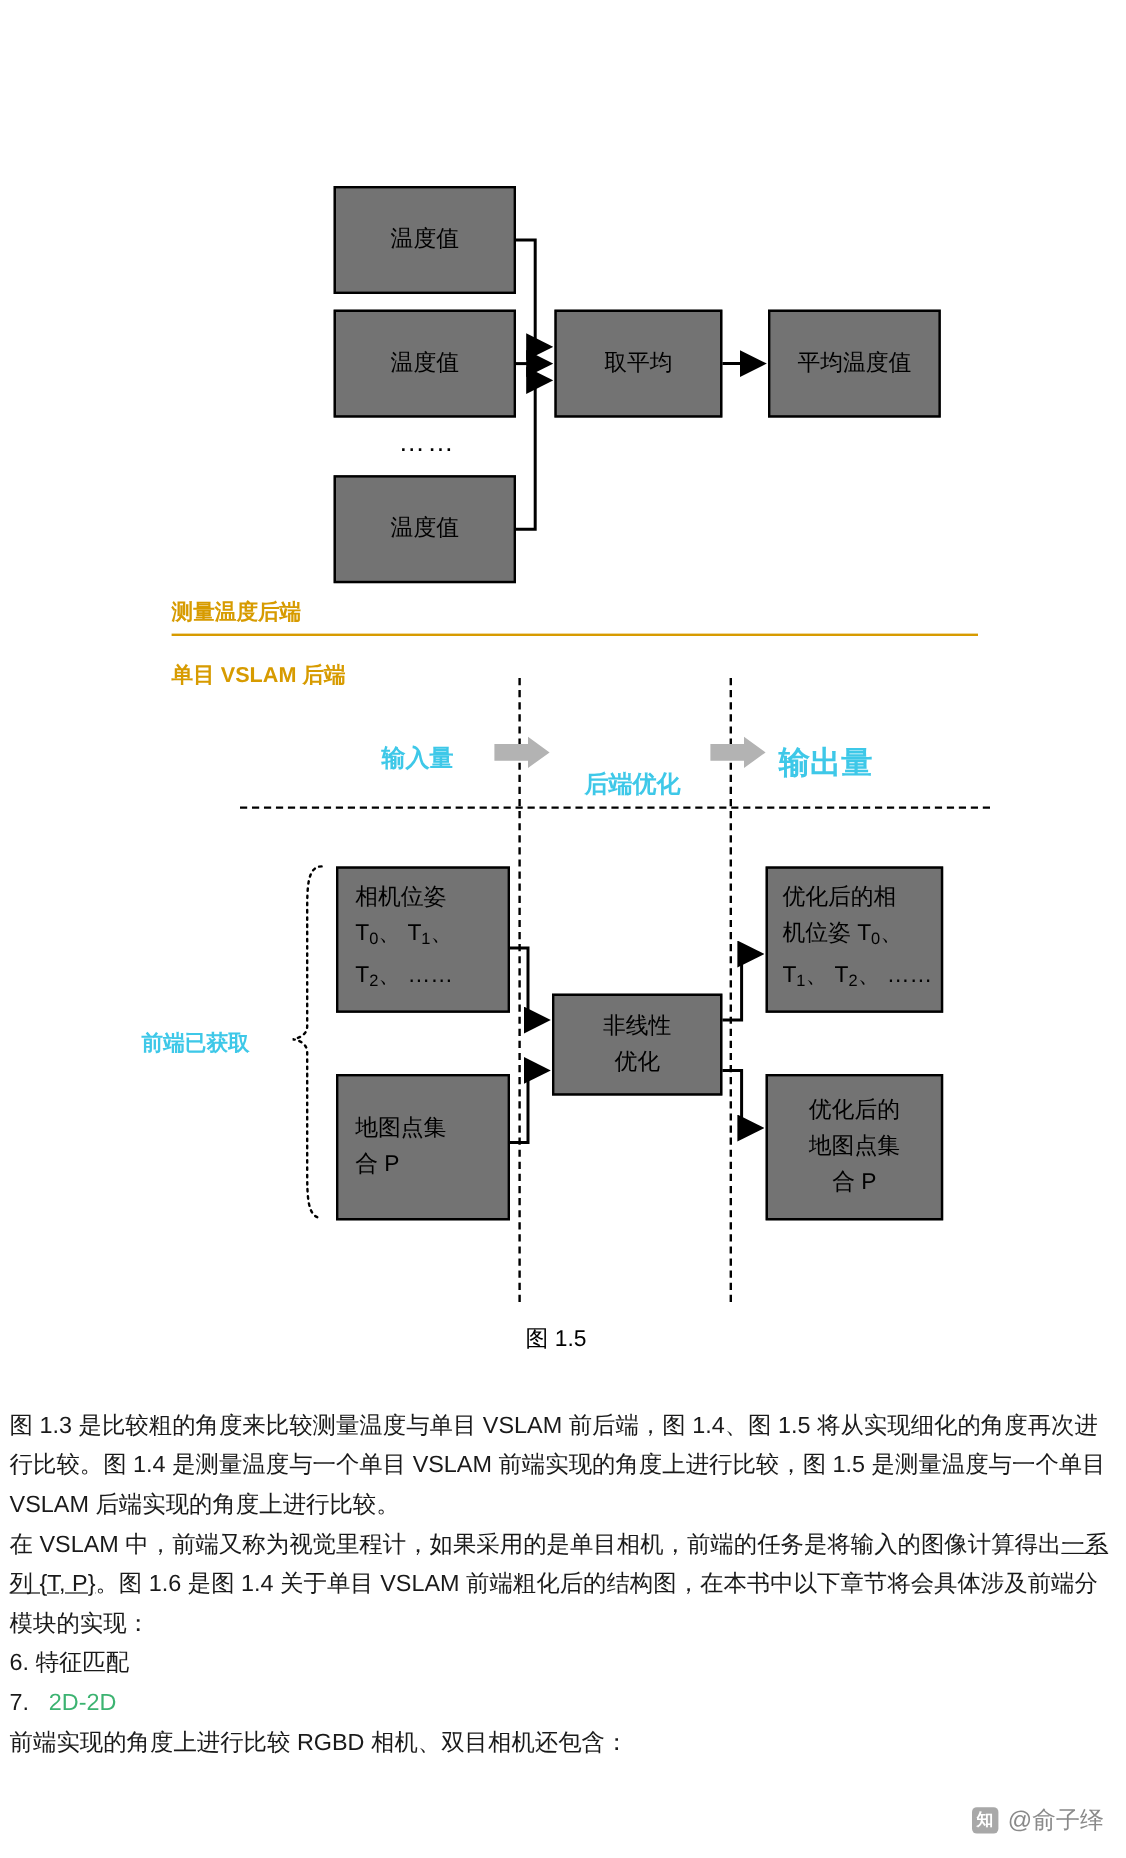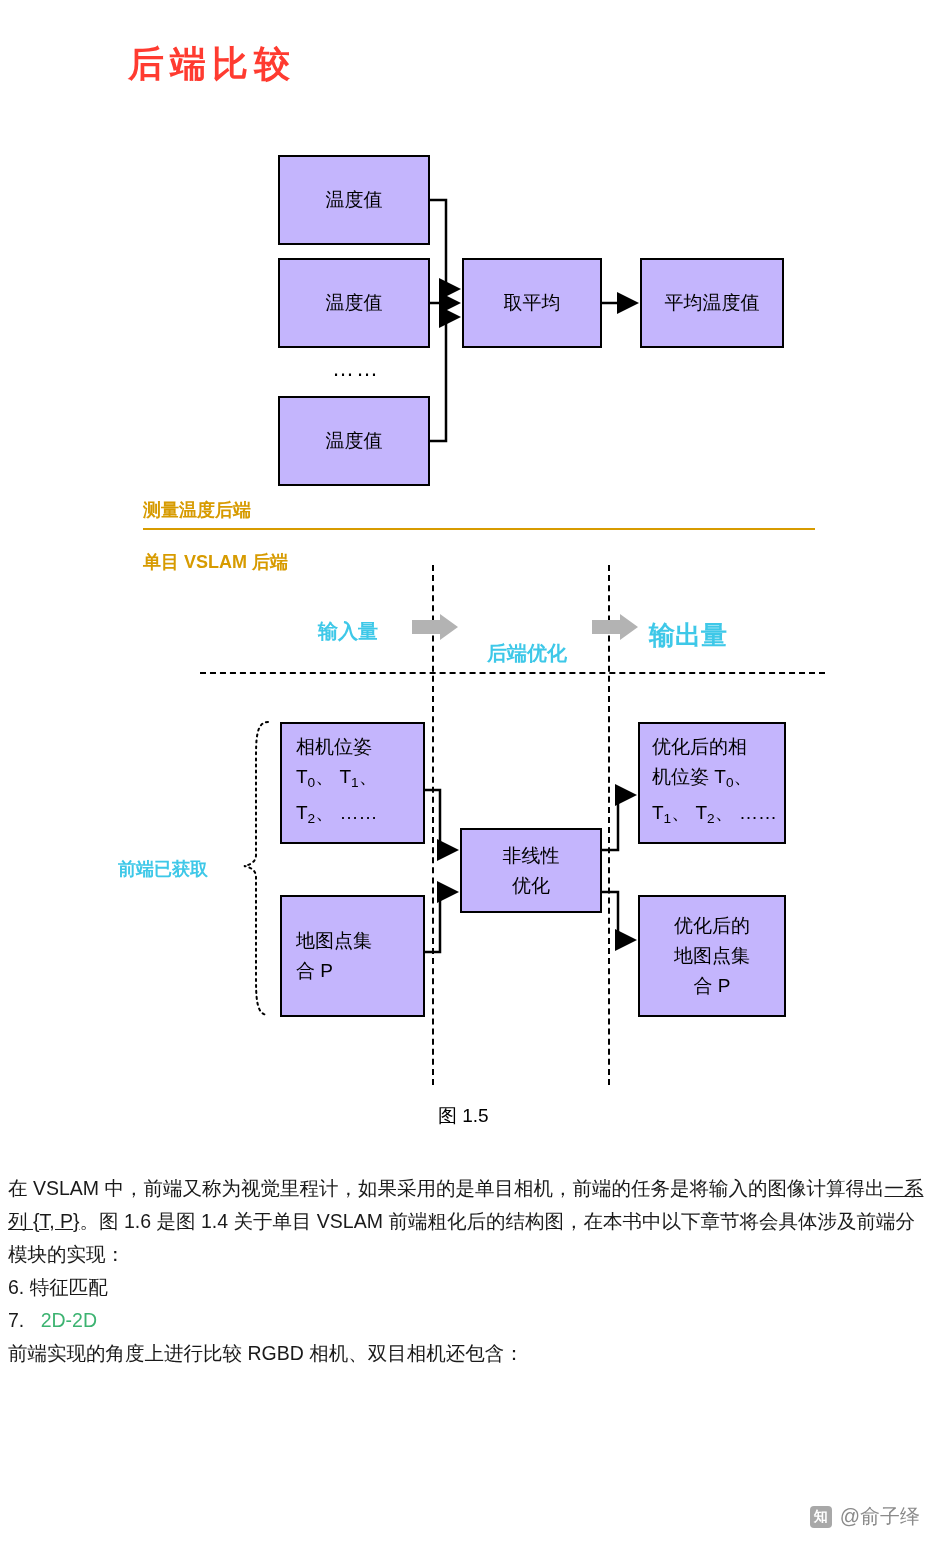--- a/index.html
+++ b/index.html
@@ -26,21 +26,21 @@
     top: 40px;
     font-size: 36px;
     font-weight: bold;
     color: #ff3b30;
     letter-spacing: 6px;
     font-family: "Liberation Sans", sans-serif;
   }
   .box {
     position: absolute;
     border: 2px solid #000;
-    background: #c4b5fd;
+    background: #737373;
     box-sizing: border-box;
     display: flex;
     align-items: center;
     justify-content: center;
     text-align: center;
     font-size: 19px;
     line-height: 30px;
     font-family: "Liberation Sans", sans-serif;
     color: #000;
   }
@@ -124,21 +124,20 @@
     align-items: center;
     justify-content: center;
   }
   .sub { font-size: 0.72em; vertical-align: -0.28em; }
 </style>
 </head>
 <body>
 
 <div class="page">
 
-  <div id="title">后端比较</div>
 
   <div class="box" style="left:278px; top:155px; width:152px; height:90px;">
     <span class="inner">温度值</span>
   </div>
 
   <div class="box" style="left:278px; top:258px; width:152px; height:90px;">
     <span class="inner">温度值</span>
   </div>
 
   <div class="dots" style="left:332px; top:356px;">……</div>
@@ -221,20 +220,21 @@
     <path d="M268,722 C256,722 256,740 256,760 L256,855 C256,862 250,865 244,866 C250,867 256,870 256,877 L256,975 C256,997 256,1015 268,1015" fill="none" stroke="#000" stroke-width="2" stroke-dasharray="2 4" stroke-linecap="round"></path>
 
     <path d="M425,790 L440,790 L440,850 L454,850" fill="none" stroke="#000" stroke-width="2.5" marker-end="url(#ah)"></path>
     <path d="M425,952 L440,952 L440,892 L454,892" fill="none" stroke="#000" stroke-width="2.5" marker-end="url(#ah)"></path>
 
     <path d="M602,850 L618,850 L618,795 L632,795" fill="none" stroke="#000" stroke-width="2.5" marker-end="url(#ah)"></path>
     <path d="M602,892 L618,892 L618,940 L632,940" fill="none" stroke="#000" stroke-width="2.5" marker-end="url(#ah)"></path>
   </svg>
 
   <div class="body-text">
+    <p>图 1.3 是比较粗的角度来比较测量温度与单目 VSLAM 前后端，图 1.4、图 1.5 将从实现细化的角度再次进行比较。图 1.4 是测量温度与一个单目 VSLAM 前端实现的角度上进行比较，图 1.5 是测量温度与一个单目 VSLAM 后端实现的角度上进行比较。</p>
     <p>
       <span>在 VSLAM 中，前端又称为视觉里程计，如果采用的是单目相机，前端的任务是将输入的图像计算得出</span><span class="uline">一系列 {T, P}</span><span>。图 1.6 是图 1.4 关于单目 VSLAM 前端粗化后的结构图，在本书中以下章节将会具体涉及前端分模块的实现：</span>
     </p>
     <p>
       <span>6.</span>
       <span>特征匹配</span>
     </p>
     <p>
       <span>7.</span>
       <span class="green">2D-2D</span>

